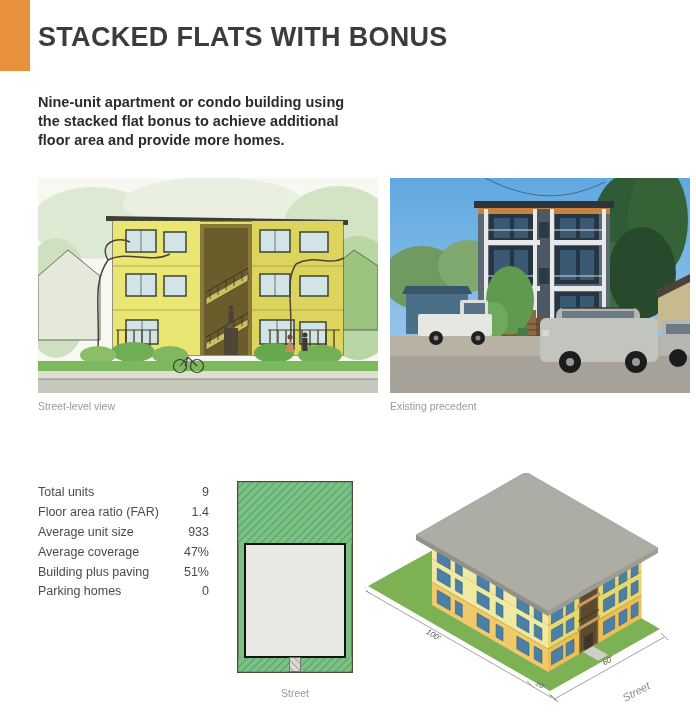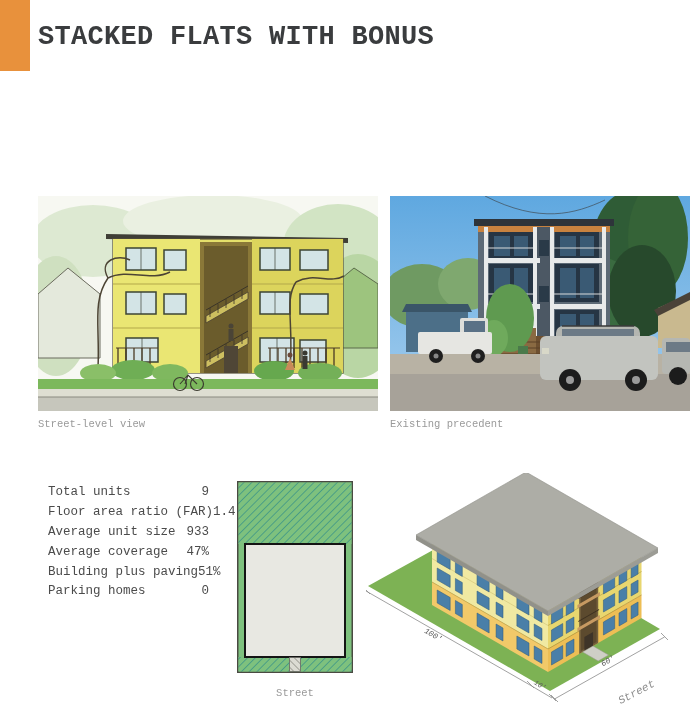--- a/index.html
+++ b/index.html
@@ -1,36 +1,36 @@
 <!DOCTYPE html>
 <html><head>
 <meta charset="utf-8">
 <style>
   html,body{margin:0;padding:0;}
   body{font-family:"Liberation Sans",sans-serif;background:#ffffff;}
-  #page{position:relative;width:696px;height:723px;background:#ffffff;overflow:hidden;font-family:Liberation Mono, monospace;}
+  #page{position:relative;width:696px;height:723px;background:#ffffff;overflow:hidden;}
 
   .accent-bar{position:absolute;left:0;top:0;width:30px;height:71px;background:#E8913C;}
 
   .page-title{position:absolute;left:38px;top:22px;font-size:27px;font-weight:800;
     color:#3A3C3E;letter-spacing:0.3px;white-space:nowrap;}
 
   .page-subtitle{position:absolute;left:38px;top:93px;font-size:14.5px;font-weight:700;
     color:#2C2C2E;line-height:19px;}
   .page-subtitle span{display:block;}
 
-  .figure{position:absolute;top:196px;}
+  .figure{position:absolute;top:178px;}
   .figure.left{left:38px;width:340px;}
   .figure.right{left:390px;width:300px;}
   .figure svg{display:block;}
   .figure-caption{margin-top:7px;font-size:10.5px;color:#9A9A9A;}
 
   .stats{position:absolute;left:38px;top:482px;width:171px;}
   .stat-row{display:flex;align-items:center;height:19.9px;font-size:12.5px;color:#4B4B4B;}
-  .stat-label{white-space:nowrap;margin-left:10px;}
+  .stat-label{white-space:nowrap;}
   .stat-value{margin-left:auto;text-align:right;}
   .swatch{display:inline-block;width:27px;height:13px;margin-left:7px;
     background:repeating-linear-gradient(45deg,#9FD4A4 0px,#9FD4A4 3px,#3E7480 3px,#3E7480 5px);}
 
   .site-plan{position:absolute;left:237px;top:481px;width:116px;height:192px;}
   .site-plan-street{position:absolute;left:237px;top:687px;width:116px;text-align:center;
     font-size:10.5px;color:#9A9A9A;}
 
   .axon{position:absolute;left:366px;top:473px;width:330px;height:250px;}
   .dim-text{font-size:8px;fill:#5a5a5a;font-style:italic;}
@@ -40,20 +40,25 @@
 </style>
 </head>
 <body>
 
 <div id="page">
 
   <div class="accent-bar"></div>
 
   <div class="page-title">STACKED FLATS WITH BONUS</div>
 
+  <div class="page-subtitle">
+    <span>Nine-unit apartment or condo building using</span>
+    <span>the stacked flat bonus to achieve additional</span>
+    <span>floor area and provide more homes.</span>
+  </div>
 
   <div class="figure left">
     <svg width="340" height="215" viewBox="0 0 340 215">
       <rect x="0" y="0" width="340" height="215" fill="#F7F8F2"></rect>
 
       <ellipse cx="55" cy="45" rx="62" ry="36" fill="#DDE9D2"></ellipse>
       <ellipse cx="175" cy="25" rx="90" ry="26" fill="#EAF0E1"></ellipse>
       <ellipse cx="300" cy="50" rx="55" ry="42" fill="#D2E4C4"></ellipse>
       <ellipse cx="320" cy="120" rx="42" ry="62" fill="#B9D6A4"></ellipse>
       <ellipse cx="18" cy="120" rx="34" ry="60" fill="#CFE0C0"></ellipse>

